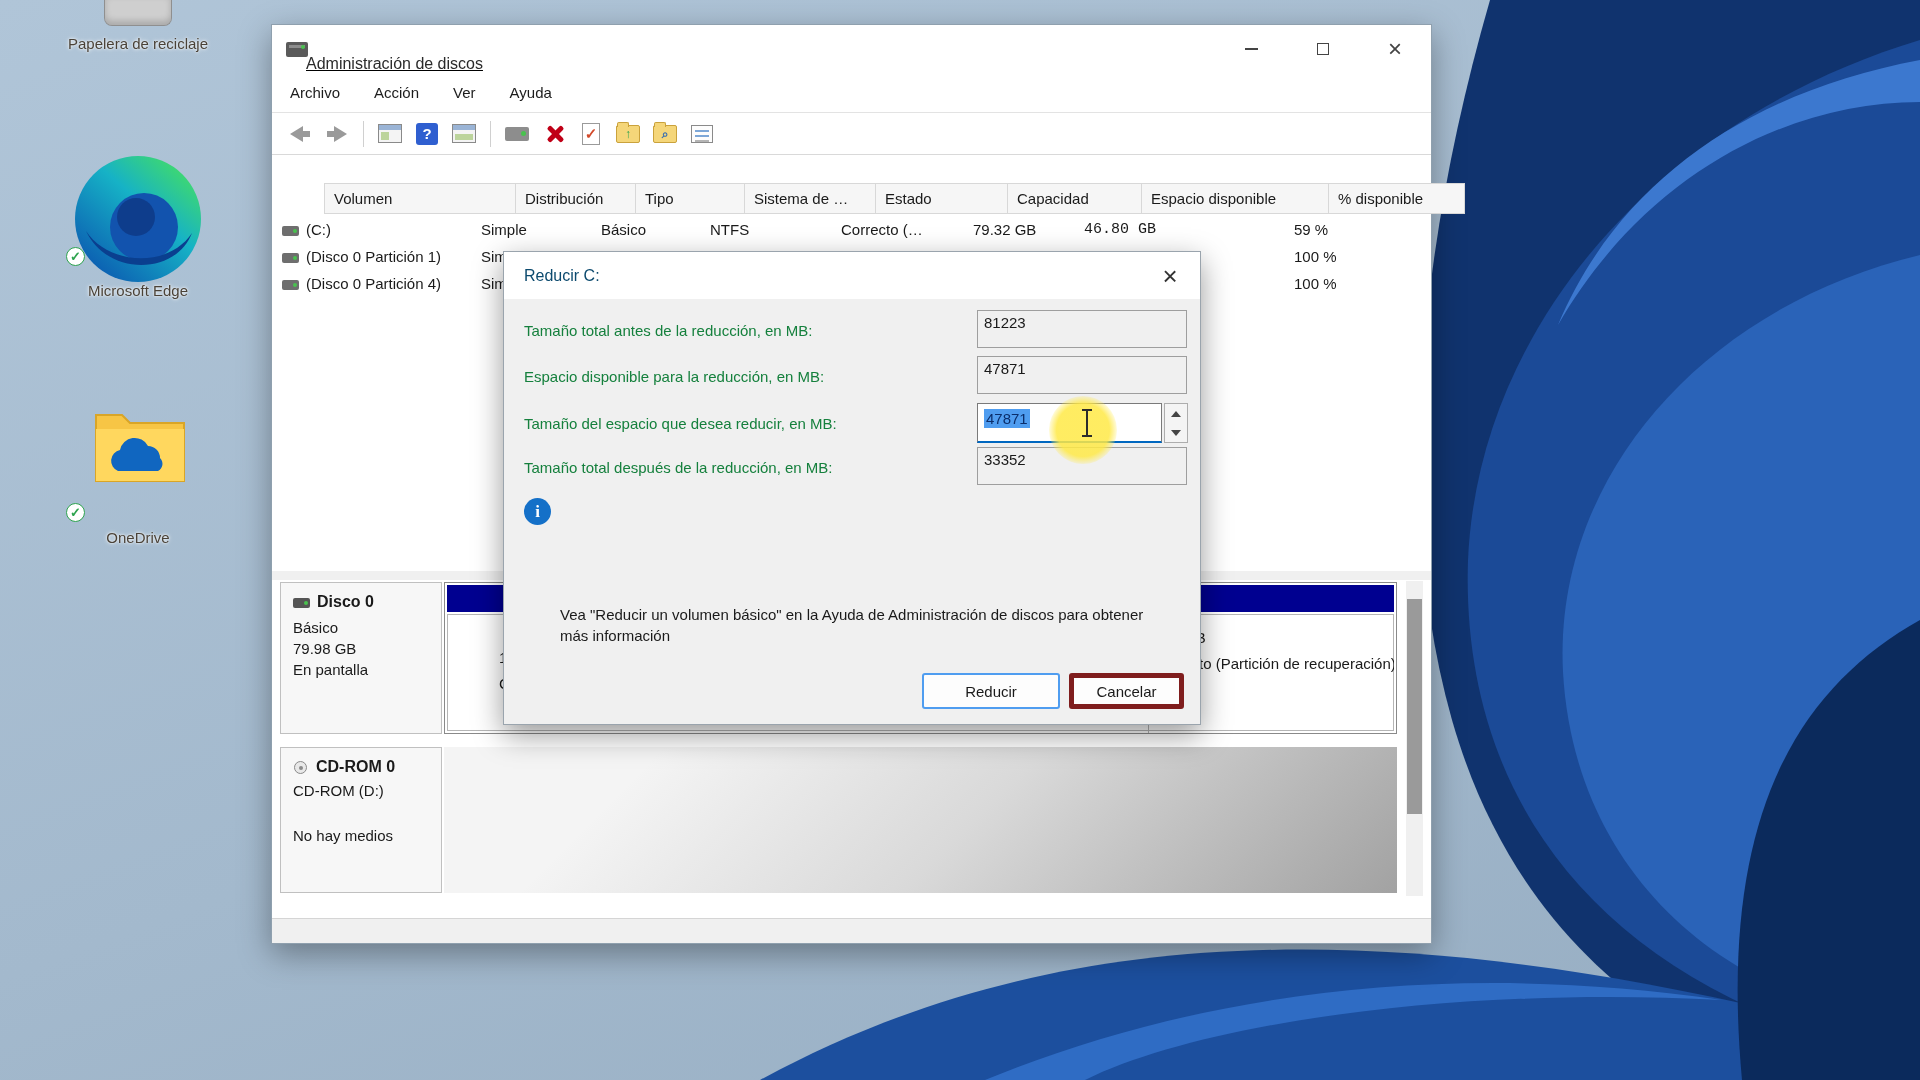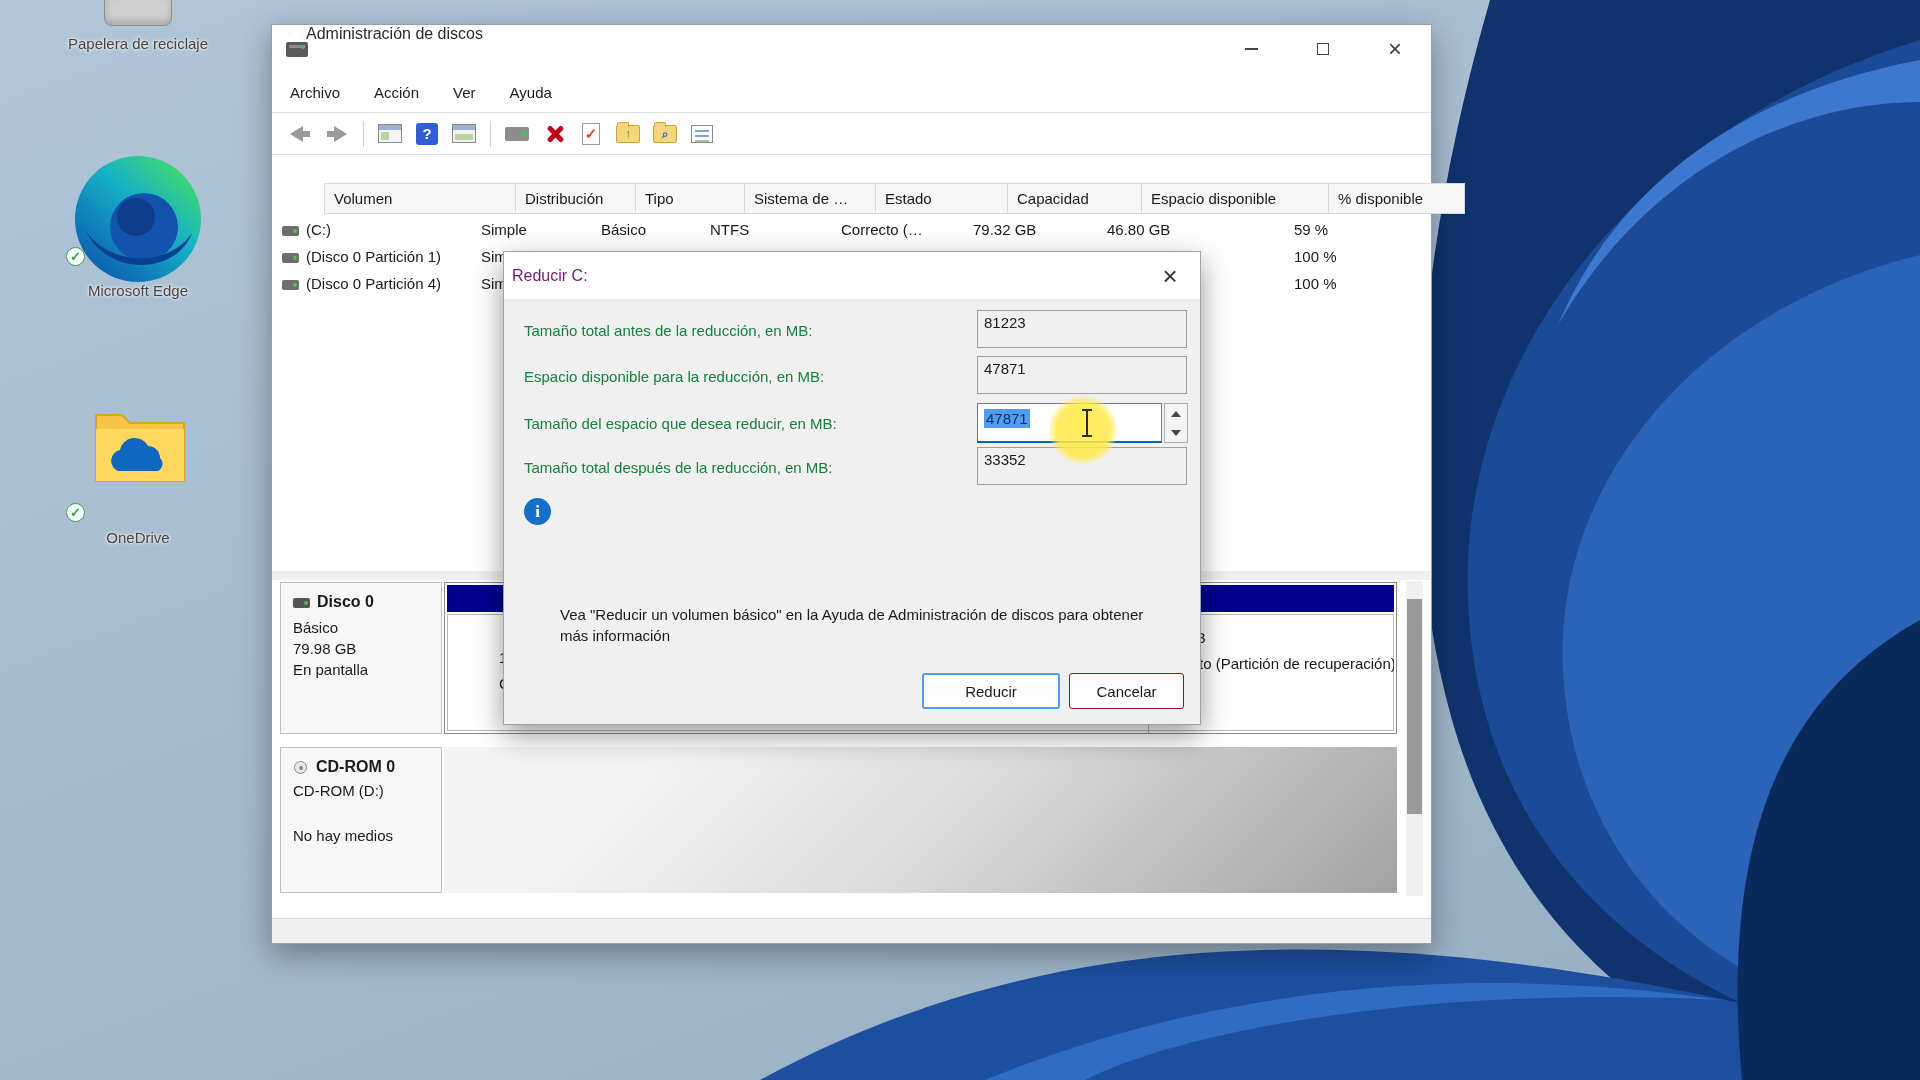--- a/index.html
+++ b/index.html
@@ -13,21 +13,21 @@
   .desk-label { position:absolute; width:170px; text-align:center; font-size:15px; color:#4a4238;
                 text-shadow:0 0 4px rgba(255,255,255,.95), 0 0 2px rgba(255,255,255,.9); line-height:1.35; }
   .badge { position:absolute; width:19px; height:19px; border-radius:50%; background:#fff;
            border:1px solid #2ea44f; color:#2ea44f; font-size:13px; font-weight:bold;
            text-align:center; line-height:17px; }
 
   
   #dm-window { position:absolute; left:271px; top:24px; width:1161px; height:920px;
                background:#fff; border:1px solid #8fa0ae; box-shadow:0 10px 30px rgba(0,0,0,.35); }
   #dm-titlebar { position:absolute; left:0; top:0; right:0; height:48px; background:#fff;
-                 display:flex; align-items:flex-start; }
+                 display:flex; align-items:flex-end;text-decoration:underline; }
   #dm-title { font-size:16px; color:#2b2b2b; margin-left:12px; }
   .win-btns { position:absolute; right:0; top:0; height:48px; display:flex; }
   .win-btn { width:72px; height:48px; display:flex; align-items:center; justify-content:center; color:#444; }
   #dm-menubar { position:absolute; left:0; top:48px; right:0; height:40px; background:#fff;
                 display:flex; align-items:center; gap:34px; padding-left:18px;
                 border-bottom:1px solid #e3e3e3; font-size:15px; color:#1c1c1c; }
   #dm-toolbar { position:absolute; left:0; top:88px; right:0; height:42px; background:#fff;
                 display:flex; align-items:center; gap:9px; padding-left:14px;
                 border-bottom:1px solid #d9d9d9; }
   .tb-ico { width:28px; height:28px; display:flex; align-items:center; justify-content:center; position:relative; }
@@ -83,39 +83,39 @@
   #legend { position:absolute; left:0; right:0; bottom:25px; height:39px; background:#f0f0f0;
             display:flex; align-items:center; gap:14px; padding-left:12px; font-size:15px; color:#1a1a1a;
             border-top:1px solid #dcdcdc; }
   .sw { width:17px; height:17px; border:1px solid #555; }
   #statusbar { position:absolute; left:0; right:0; bottom:0; height:25px; background:#f0f0f0; border-top:1px solid #d5d5d5; }
 
   
   #shrink-dialog { position:absolute; left:503px; top:251px; width:698px; height:474px; background:#f0f0f0;
                    border:1px solid #9aa4ad; box-shadow:0 10px 28px rgba(0,0,0,.4); }
   #dlg-titlebar { position:absolute; left:0; top:0; right:0; height:47px; background:#fff; display:flex; align-items:center; }
-  #dlg-title { font-size:16px; color:#701a75; margin-left:8px; }
+  #dlg-title { font-size:16px; color:#0c4a6e; margin-left:20px; }
   #dlg-close { position:absolute; right:10px; top:6px; width:40px; height:36px; display:flex;
                align-items:center; justify-content:center; font-size:26px; color:#333; }
   .fld-label { position:absolute; left:20px; font-size:15px; color:#15803d; }
   .fld-box { position:absolute; left:473px; width:210px; height:38px; background:#f0f0f0;
              border:1px solid #9e9e9e; font-size:15px; color:#1a1a1a; padding:3px 6px; }
   .fld-edit { position:absolute; left:473px; width:185px; height:40px; background:#fff;
               border:1px solid #7a7a7a; border-bottom:2px solid #0067c0; font-size:15px; padding:6px 6px; }
   .sel { background:#4f9df0; color:#0b2e6b; padding:1px 2px; }
   .spinner { position:absolute; left:660px; width:24px; height:40px; background:#f4f4f4; border:1px solid #adadad; }
   .spin-btn { position:absolute; left:0; width:22px; height:19px; display:flex; align-items:center; justify-content:center; }
   .tri-up { width:0; height:0; border-left:5px solid transparent; border-right:5px solid transparent; border-bottom:6px solid #444; }
   .tri-dn { width:0; height:0; border-left:5px solid transparent; border-right:5px solid transparent; border-top:6px solid #444; }
   #info-icon { position:absolute; left:20px; top:246px; width:27px; height:27px; border-radius:50%;
                background:#1470c8; color:#fff; font-weight:bold; font-size:17px; font-family:"Liberation Serif",serif;
                display:flex; align-items:center; justify-content:center; }
   #info-text { position:absolute; left:56px; top:244px; width:648px; font-size:15px; color:#1a1a1a; line-height:1.38; }
   #help-text { position:absolute; left:56px; top:352px; width:600px; font-size:15px; color:#1a1a1a; line-height:1.4; }
-  .dlg-btn { position:absolute; top:421px; height:36px; background:#fdfdfd; border:1px solid #7f1d1d; border-radius:3px;
+  .dlg-btn { position:absolute; top:421px; height:36px; background:#fdfdfd; border:5px solid #7f1d1d; border-radius:3px;
              font-size:15px; color:#1a1a1a; display:flex; align-items:center; justify-content:center; }
   #btn-reducir { left:418px; width:138px; border:2px solid #4f9df0; }
   #btn-cancelar { left:565px; width:115px; }
 
   
   #cursor-halo { position:absolute; left:1049px; top:396px; width:68px; height:68px; border-radius:50%;
                  background:radial-gradient(circle, rgba(255,233,70,.85) 55%, rgba(255,233,70,0) 75%); }
   #ibeam { position:absolute; left:1080px; top:408px; width:14px; height:30px; }
   #ibeam::before { content:""; position:absolute; left:6px; top:2px; width:2px; height:26px; background:#2b2b2b; }
   #ibeam::after { content:""; position:absolute; left:2px; top:1px; width:10px; height:2px; background:#2b2b2b;
@@ -263,21 +263,21 @@
           <span>% disponible</span>
         </div>
 
       <div class="vrow" style="left:0;top:61px;width:1150px;">
         <span class="vcell" style="left:10px;width:188px;"><span class="drive-ico"></span><span>(C:)</span></span>
         <span class="vcell" style="left:209px;">Simple</span>
         <span class="vcell" style="left:329px;">Básico</span>
         <span class="vcell" style="left:438px;">NTFS</span>
         <span class="vcell" style="left:569px;">Correcto (…</span>
         <span class="vcell" style="left:701px;">79.32 GB</span>
-        <span class="vcell" style="left:835px;">46.80 GB</span>
+        <span class="vcell" style="left:812px;font-family:Liberation Mono, monospace;">46.80 GB</span>
         <span class="vcell" style="left:1022px;">59 %</span>
       </div>
       <div class="vrow" style="left:0;top:88px;width:1150px;">
         <span class="vcell" style="left:10px;width:188px;"><span class="drive-ico"></span><span>(Disco 0 Partición 1)</span></span>
         <span class="vcell" style="left:209px;">Simple</span>
         <span class="vcell" style="left:329px;">Básico</span>
         <span class="vcell" style="left:438px;"></span>
         <span class="vcell" style="left:569px;">Correcto (…</span>
         <span class="vcell" style="left:701px;">100 MB</span>
         <span class="vcell" style="left:835px;">100 MB</span>

